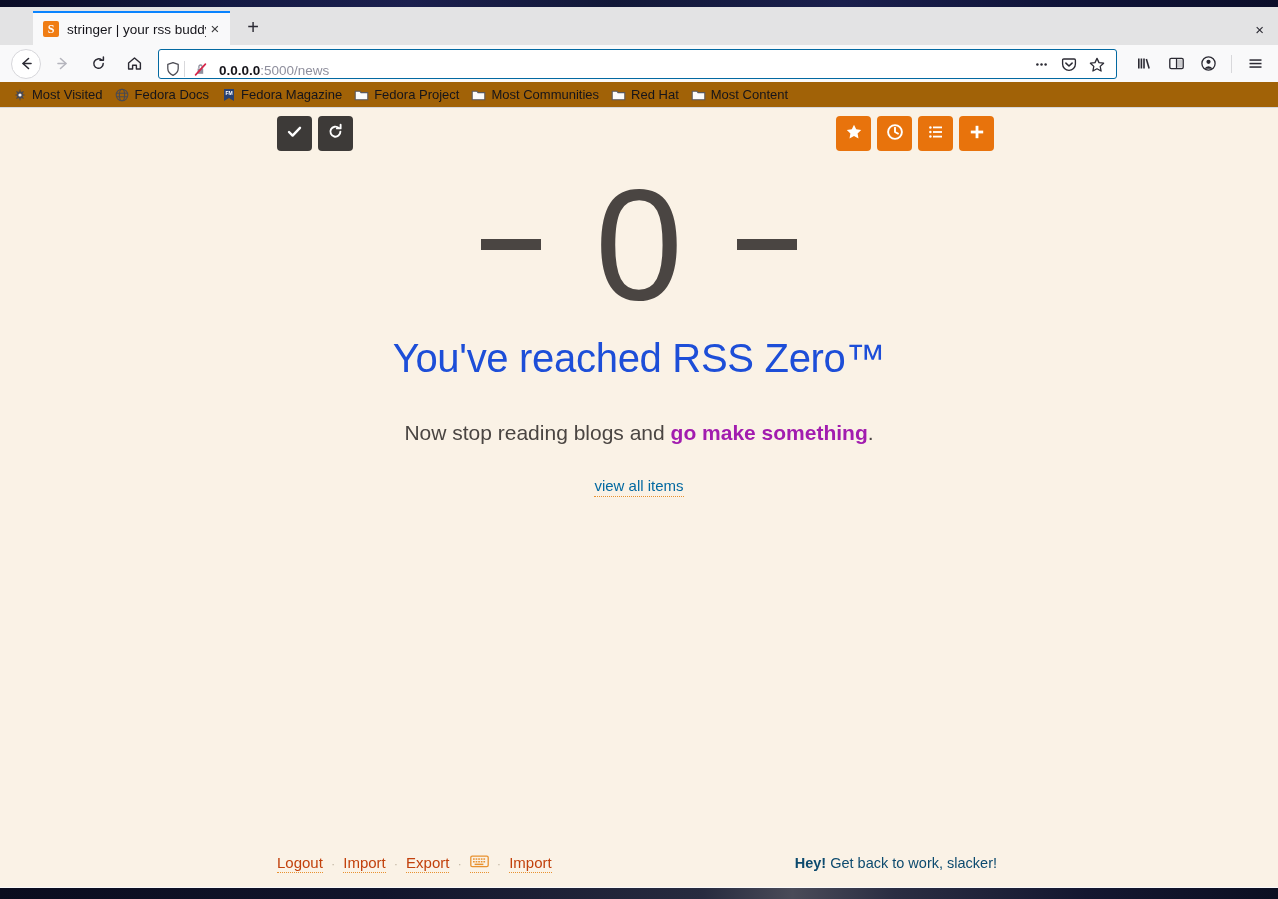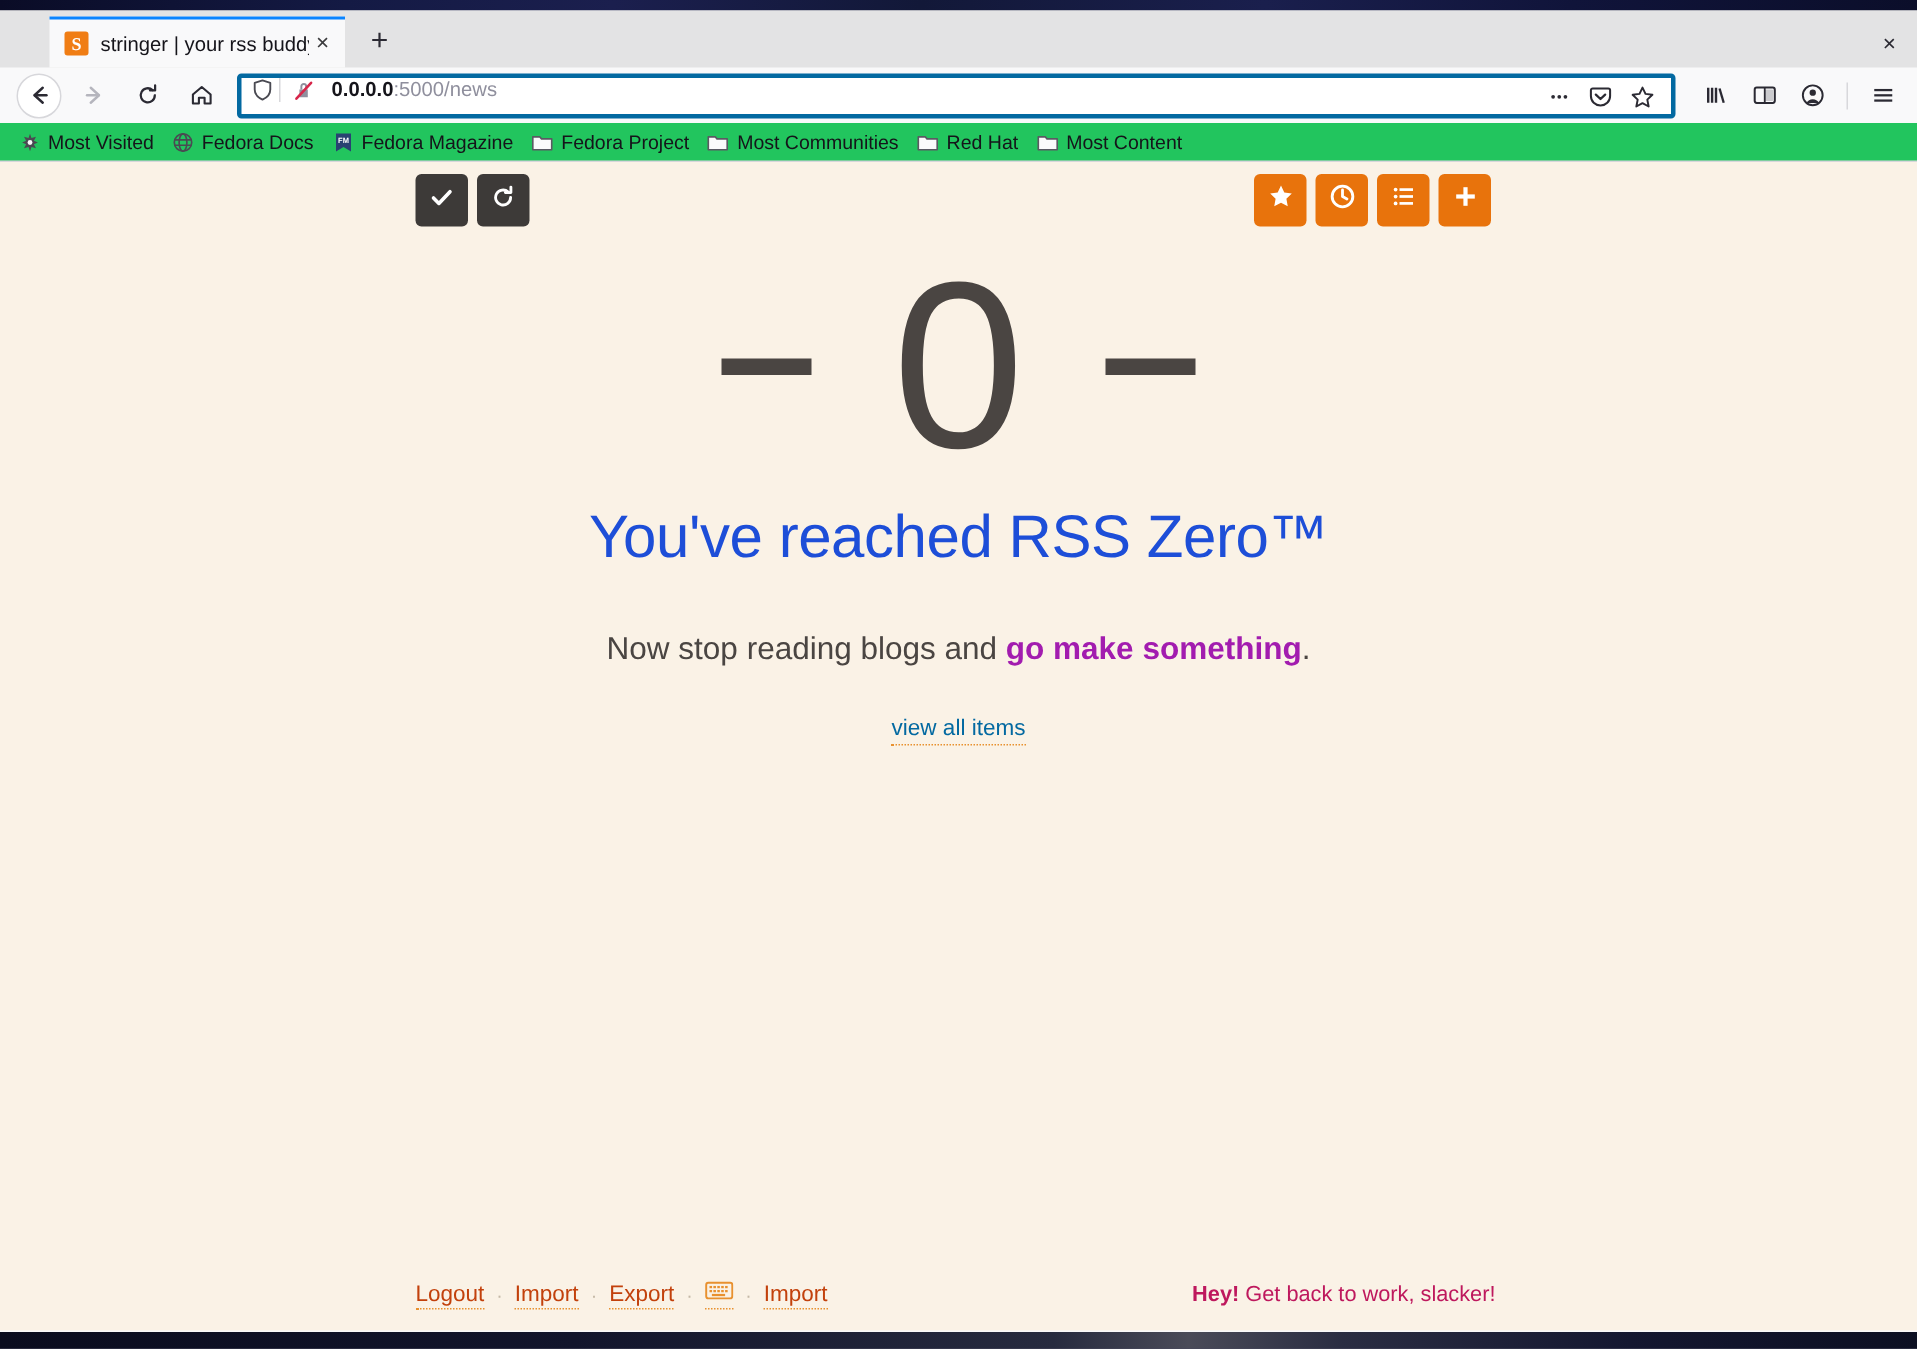--- a/index.html
+++ b/index.html
@@ -70,37 +70,37 @@
   }
   .navbtn {
     width: 30px; height: 30px; margin: 0 3px; position: relative;
     display: flex; align-items: center; justify-content: center;
   }
   .navbtn svg { display: block; }
   .navbtn.back { border: 1px solid #d7d7db; border-radius: 50%; background: #fff; }
 
   .urlbar {
     flex: 1; height: 30px; margin: 0 8px 0 6px;
-    background: #fff; border: 3px solid #0369a1; border-radius: 3px;
-    display: flex; align-items: flex-start; padding: 0 6px;
+    background: #fff; border: 1px solid #0369a1; border-radius: 3px;
+    display: flex; align-items: flex-end; padding: 0 6px;
   }
   .url-ident { display: flex; align-items: center; gap: 2px; padding-right: 6px; }
   .url-sep { width: 1px; height: 16px; background: #d8d8db; margin: 0 5px 0 1px; }
   .url-text { flex: 1; font-size: 13.5px; color: #8f8f9d; margin-left: 4px; }
   .url-text b { color: #15141a; font-weight: 700; }
   .url-actions { display: flex; align-items: center; gap: 2px; }
   .url-actions .ic { width: 26px; height: 26px; display: flex; align-items: center; justify-content: center; }
 
   .toolbar-right { display: flex; align-items: center; gap: 2px; padding-left: 4px; }
   .toolbar-right .ic { width: 30px; height: 30px; display: flex; align-items: center; justify-content: center; }
   .tb-sep { width: 1px; height: 18px; background: #d8d8db; margin: 0 6px; }
 
   
   .bookmarks {
-    height: 26px; background: #22c55e; display: flex; align-items: center;
+    height: 26px; background: #a16207; display: flex; align-items: center;
     padding: 0 6px; border-bottom: 1px solid #d7d7db;
   }
   .bm {
     display: flex; align-items: center; gap: 5px;
     padding: 2px 6px; font-size: 13px; color: #15141a; white-space: nowrap;
   }
   .bm-icon { width: 15px; height: 15px; display: flex; align-items: center; justify-content: center; }
 
   
   .page {
@@ -160,21 +160,21 @@
     position: absolute; left: 277px; display: flex; align-items: center; gap: 8px;
     font-size: 15px;
   }
   .footer-left a {
     color: #c2410c; text-decoration: none; border-bottom: 1px dotted #e8912f;
     padding-bottom: 1px;
   }
   .fdot { color: #c4b8a6; font-size: 13px; }
   .kbd-link { display: inline-flex; align-items: center; }
   .footer-right {
-    position: absolute; right: 281px; font-size: 14.5px; color: #be185d;
+    position: absolute; right: 281px; font-size: 14.5px; color: #0c4a6e;
   }
   .footer-right b { font-weight: 700; }
 </style>
 </head>
 <body>
 
 <div class="desktop-top"></div>
 <div class="desktop-bottom"></div>
 
 <div class="browser">

